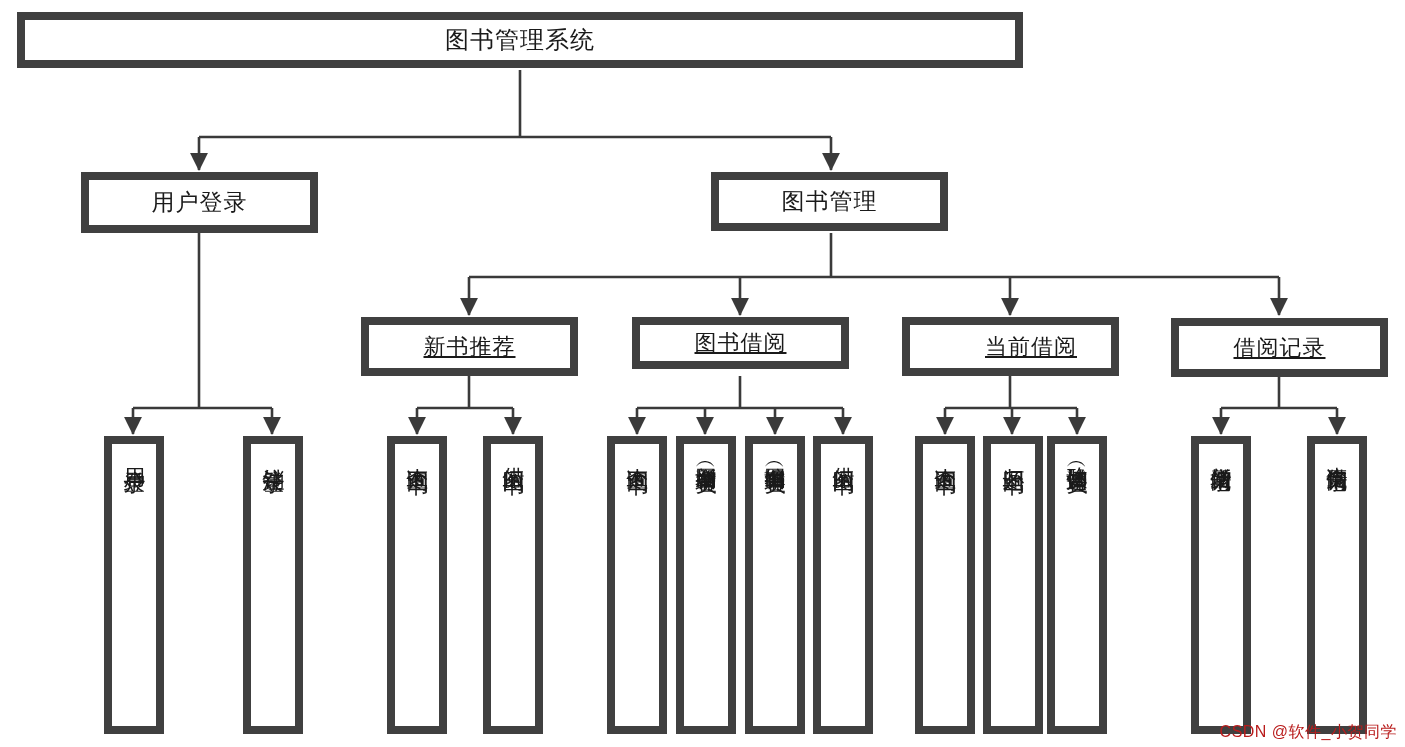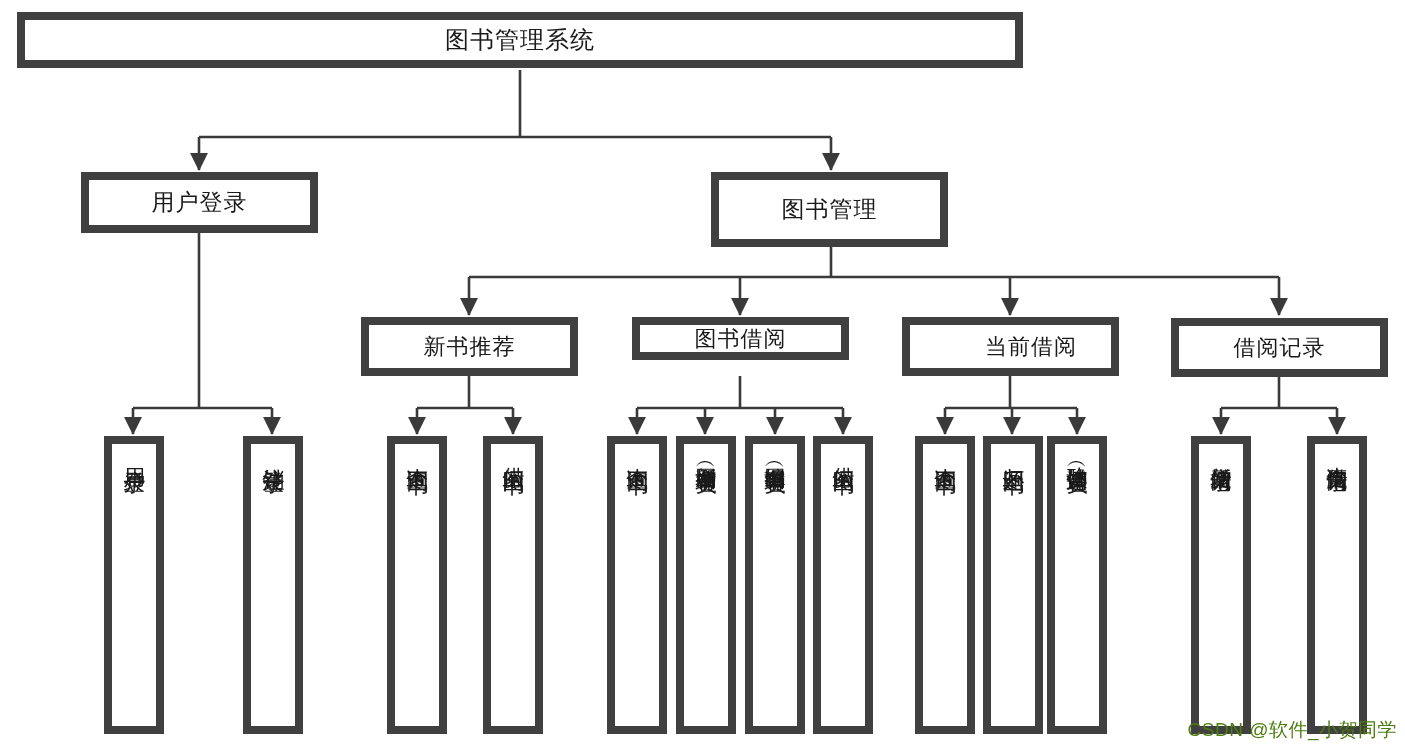--- a/index.html
+++ b/index.html
@@ -44,20 +44,21 @@
     letter-spacing: 1px;
   }
   .node-root .node-label {
     font-size: 24px;
   }
   .node-l2 .node-label {
     font-size: 23px;
   }
   .node-l3 .node-label {
     font-size: 22px;
+    text-decoration: underline;
   }
   .node-leaf {
     align-items: flex-start;
     justify-content: center;
     padding-top: 6px;
   }
   .node-leaf .node-label {
     font-size: 22px;
     writing-mode: vertical-rl;
     text-orientation: upright;
@@ -66,22 +67,22 @@
     letter-spacing: 2px;
   }
   .node-leaf.leaf-tall .node-label {
     font-size: 21px;
     letter-spacing: 1px;
   }
   #watermark {
     position: absolute;
     right: 8px;
     bottom: 4px;
-    font-size: 19px;
-    color: #4d7c0f;
+    font-size: 16px;
+    color: #b91c1c;
     letter-spacing: 0.5px;
     user-select: none;
     margin-top: 45px;
   }
 </style>
 </head>
 <body>
 
 <div id="diagram-root">
 
@@ -135,28 +136,28 @@
     </g>
   </svg>
 
   <div class="node node-root" style="left:17px; top:12px; width:1006px; height:56px;">
     <span class="node-label">图书管理系统</span>
   </div>
 
   <div class="node node-l2" style="left:81px; top:172px; width:237px; height:61px;">
     <span class="node-label">用户登录</span>
   </div>
-  <div class="node node-l2" style="left:711px; top:172px; width:237px; height:75px;">
+  <div class="node node-l2" style="left:711px; top:172px; width:237px; height:59px;">
     <span class="node-label">图书管理</span>
   </div>
 
   <div class="node node-l3" style="left:361px; top:317px; width:217px; height:59px;">
     <span class="node-label">新书推荐</span>
   </div>
-  <div class="node node-l3" style="left:632px; top:317px; width:217px; height:43px;">
+  <div class="node node-l3" style="left:632px; top:317px; width:217px; height:52px;">
     <span class="node-label">图书借阅</span>
   </div>
   <div class="node node-l3" style="left:902px; top:317px; width:217px; height:59px;padding-left:41px;">
     <span class="node-label">当前借阅</span>
   </div>
   <div class="node node-l3" style="left:1171px; top:318px; width:217px; height:59px;">
     <span class="node-label">借阅记录</span>
   </div>
 
   <div class="node node-leaf" style="left:104px; top:436px; width:60px; height:298px;">

